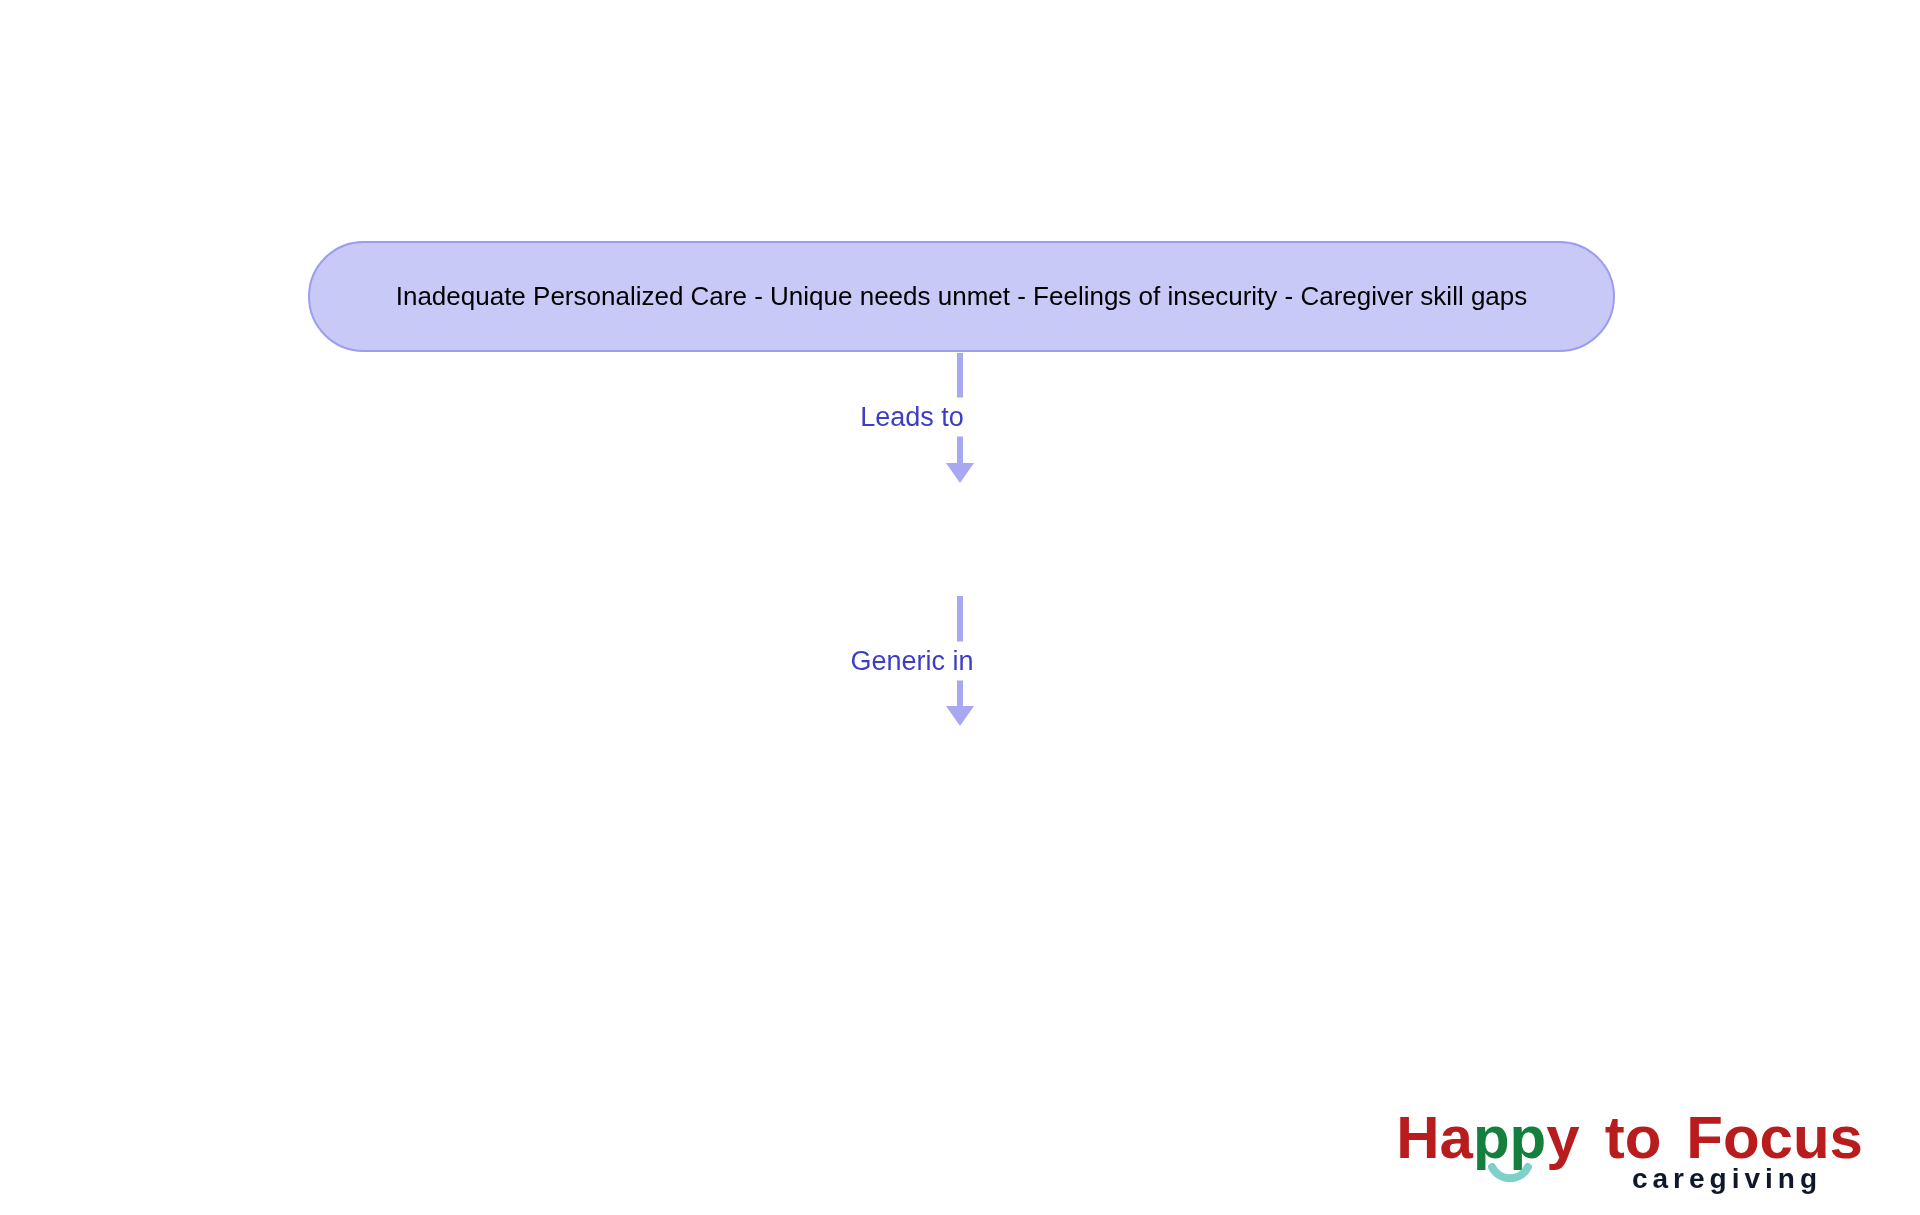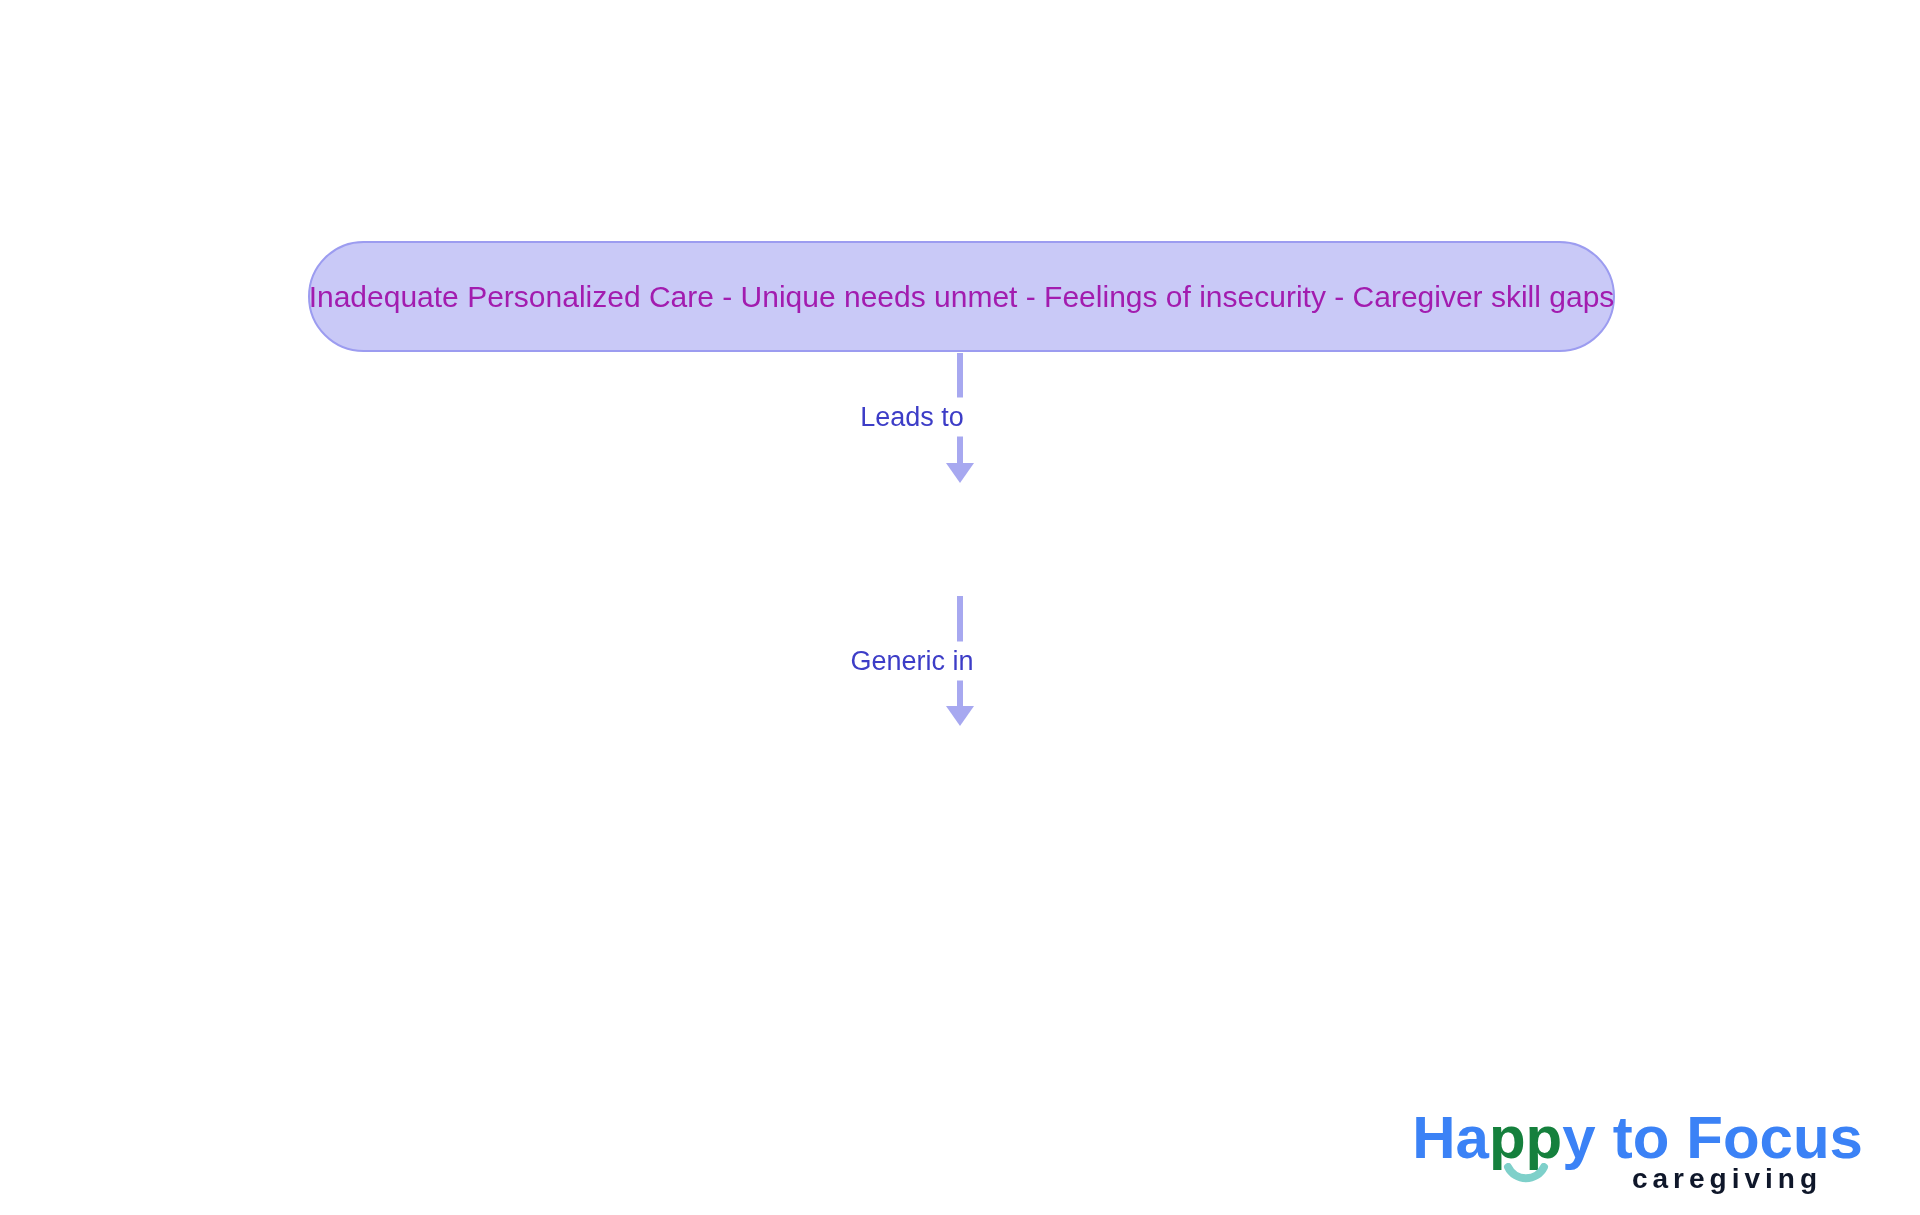--- a/index.html
+++ b/index.html
@@ -18,22 +18,22 @@
     box-sizing: border-box;
     background: #c9c9f7;
     border: 2px solid #9c9cf0;
     border-radius: 56px;
     display: flex;
     align-items: center;
     justify-content: center;
     z-index: 1;
   }
   .node-text {
-    color: #a21caf;
-    font-size: 30px;
+    color: #000000;
+    font-size: 26px;
     white-space: nowrap;
     text-align: center;
   }
   .node1 { left: 308px; top: 241px; width: 1307px; height: 111px; }
   .node2 { left: 135px; top: 484px; width: 1655px; height: 111px; }
   .node3 { left: 15px;  top: 728px; width: 1886px; height: 111px; }
 
   
   .edge-line {
     position: absolute;
@@ -74,23 +74,23 @@
   
   .logo-main {
     position: absolute;
     top: 1103px;
     right: 57px;
     font-size: 60px;
     font-weight: bold;
     white-space: nowrap;
     z-index: 3;
   }
-  .coral { color: #3b82f6; }
+  .coral { color: #b91c1c; }
   .teal  { color: #15803d; }
-  .word-gap { margin-left: 17px; }
+  .word-gap { margin-left: 25px; }
   .pp-wrap {
     position: relative;
     display: inline-block;
   }
   .smile-icon {
     position: absolute;
     left: 50%;
     top: 60px;
     transform: translateX(-50%);
   }

